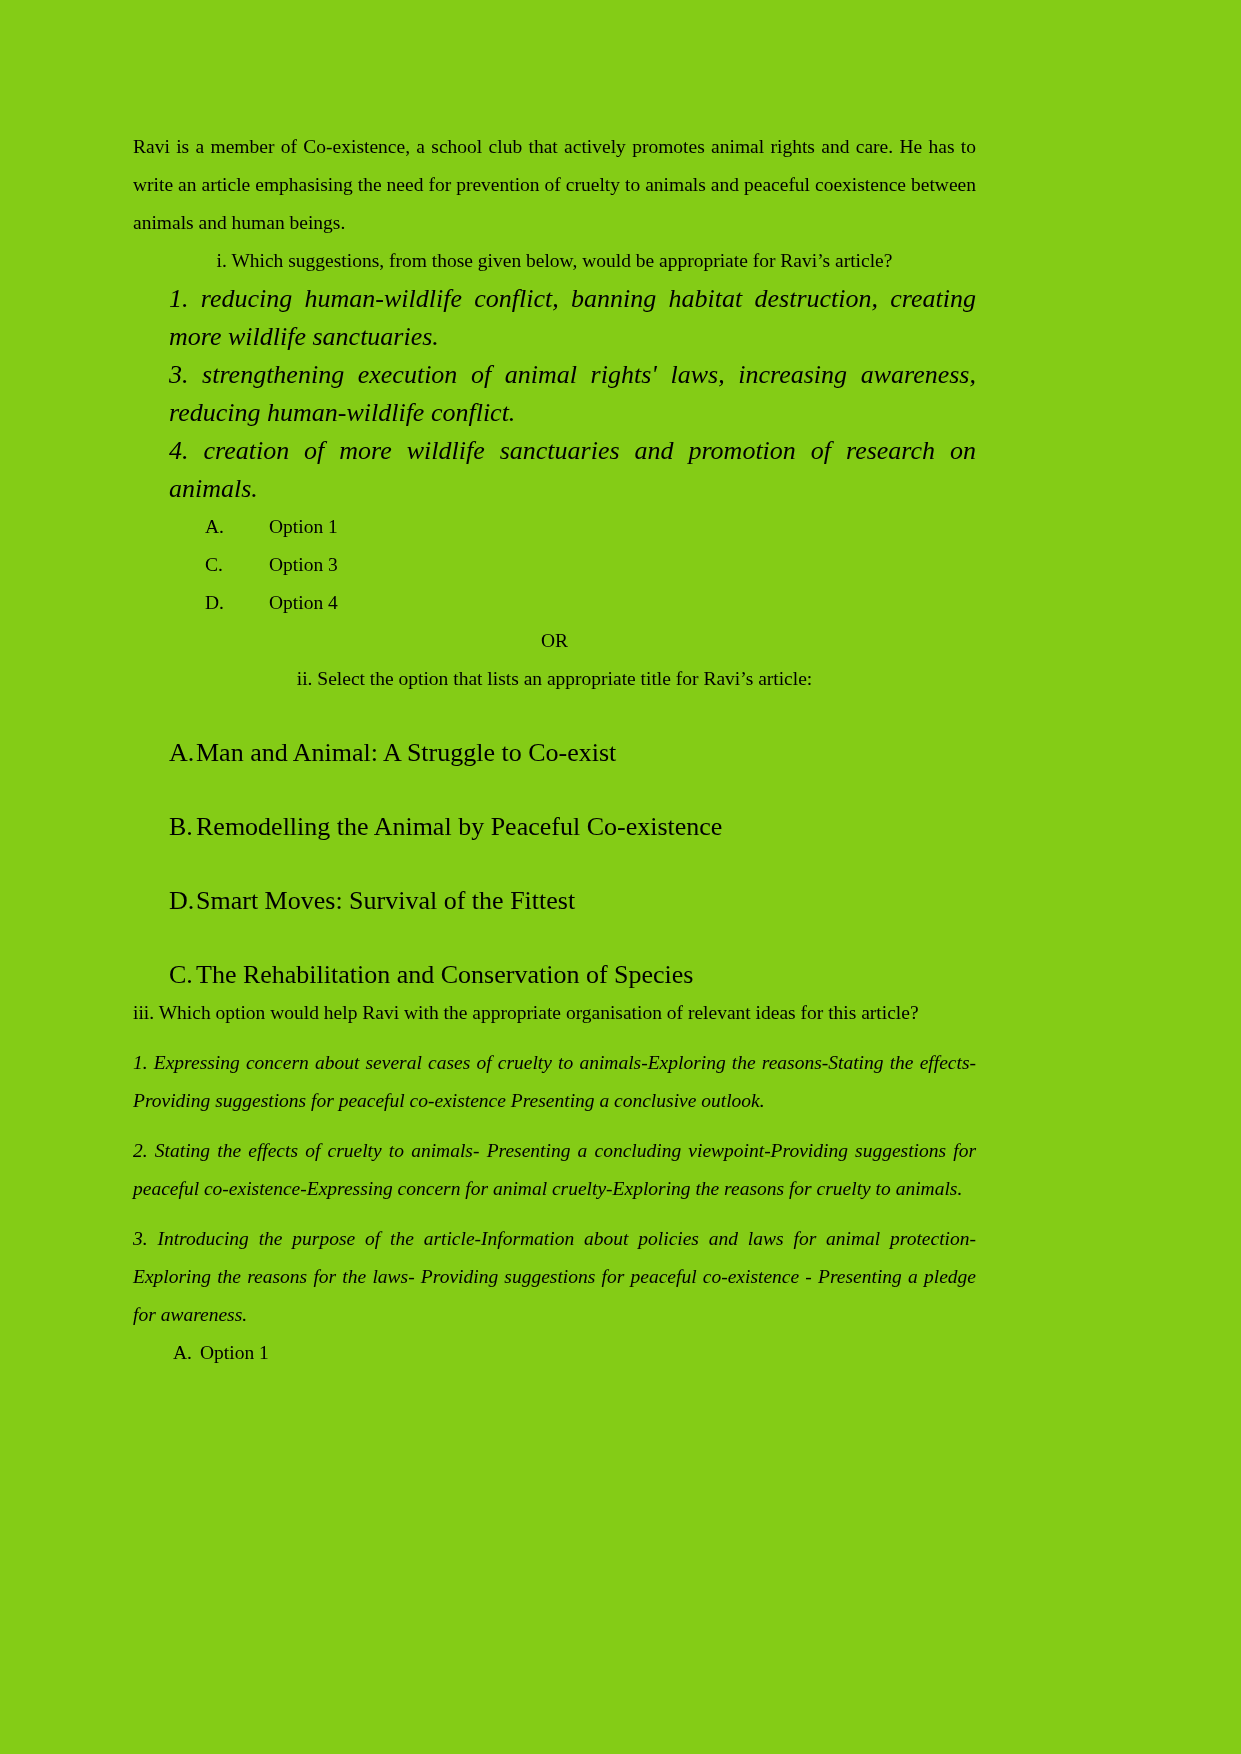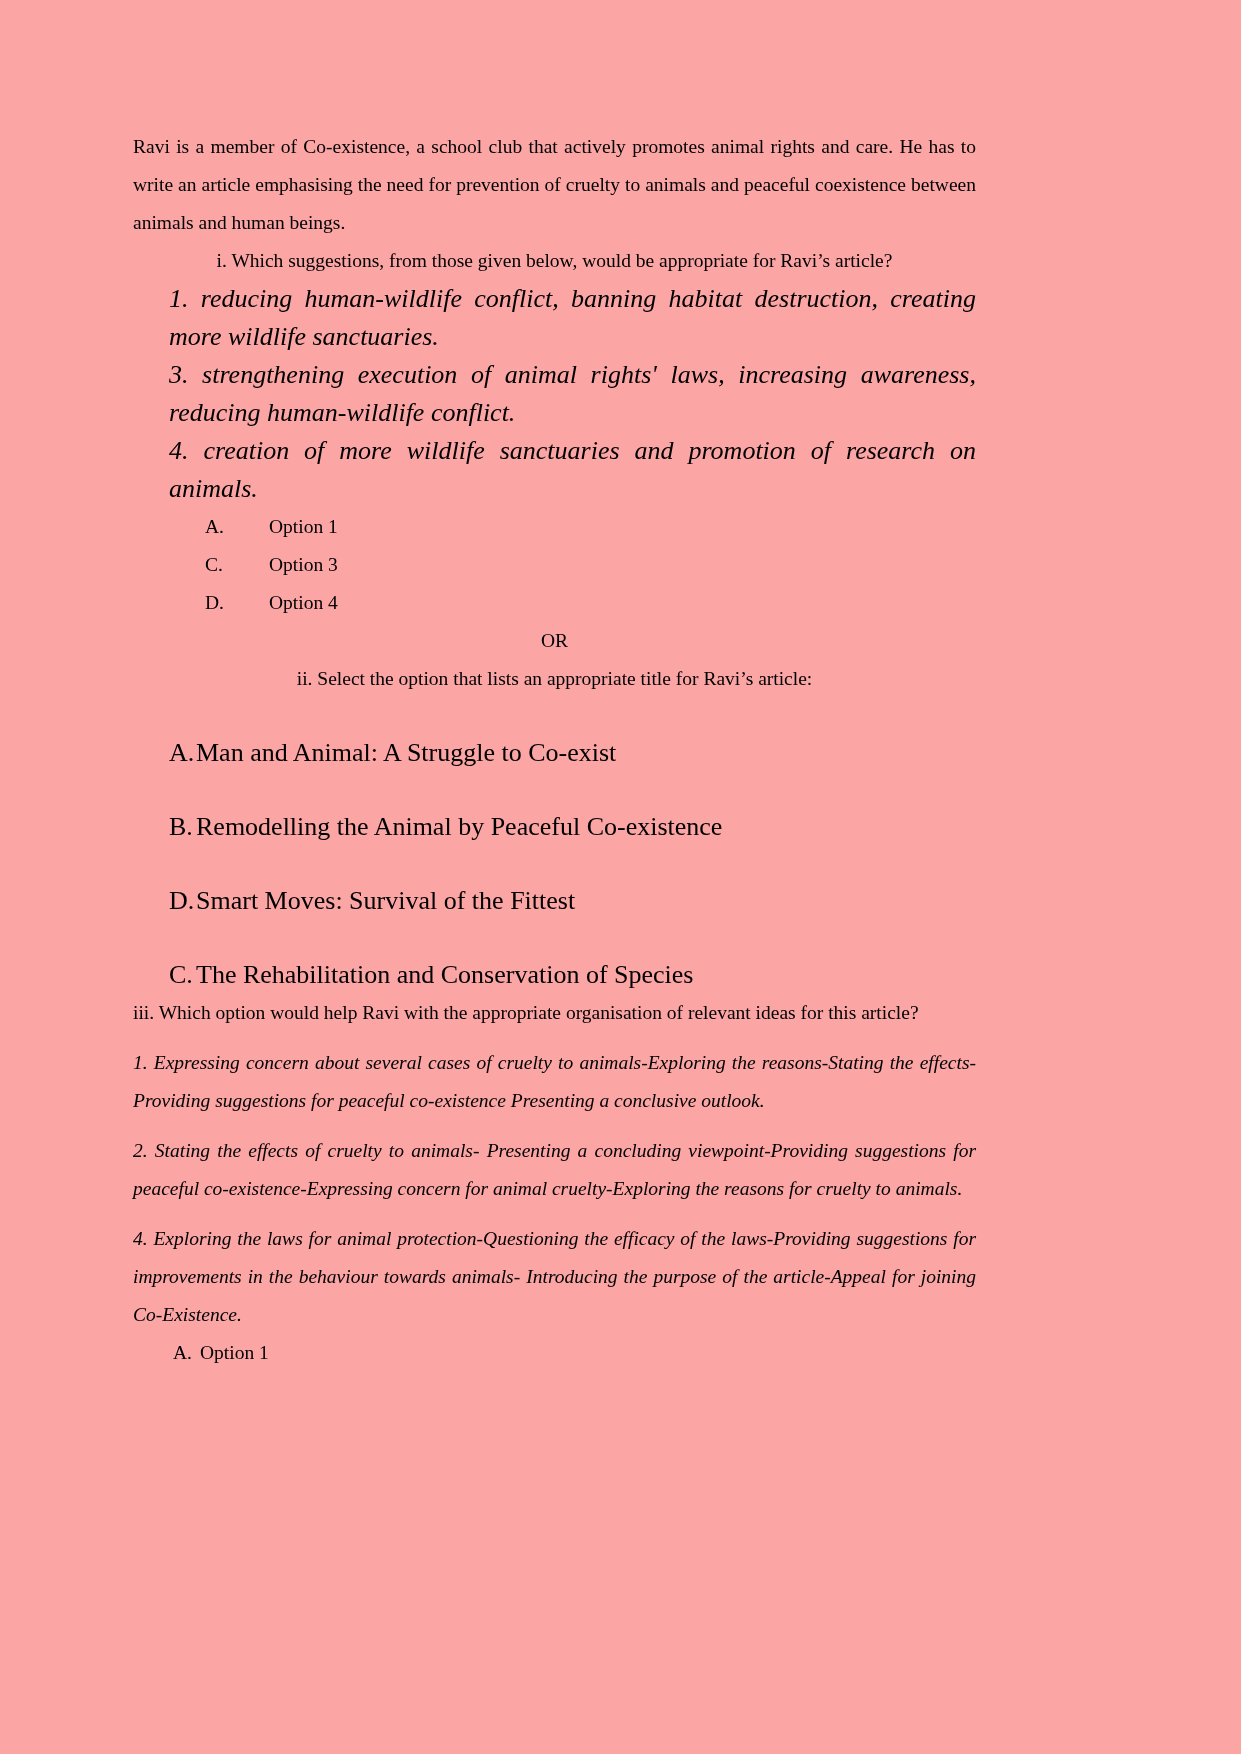--- a/index.html
+++ b/index.html
@@ -12,21 +12,21 @@
     width: 1241px;
     height: 1754px;
     font-family: "Liberation Serif", "DejaVu Serif", serif;
     color: #000000;
     -webkit-font-smoothing: antialiased;
   }
   .page {
     position: relative;
     width: 1241px;
     height: 1754px;
-    background: #fca5a5;
+    background: #84cc16;
     box-sizing: border-box;
   }
   .content {
     position: absolute;
     left: 133px;
     top: 128px;
     width: 843px;
   }
   .para {
     font-size: 19.5px;
@@ -124,18 +124,18 @@
       <li><span class="letter">A.</span><span>Man and Animal: A Struggle to Co-exist</span></li>
       <li><span class="letter">B.</span><span>Remodelling the Animal by Peaceful Co-existence</span></li>
       <li><span class="letter">D.</span><span>Smart Moves: Survival of the Fittest</span></li>
       <li><span class="letter">C.</span><span>The Rehabilitation and Conservation of Species</span></li>
     </ul>
 
     <p class="para">iii. Which option would help Ravi with the appropriate organisation of relevant ideas for this article?</p>
 
     <p class="para italic">1.  Expressing concern about several cases of cruelty to animals-Exploring the reasons-Stating the effects-Providing suggestions for peaceful co-existence Presenting a conclusive outlook.</p>
     <p class="para italic">2. Stating the effects of cruelty to animals- Presenting a concluding viewpoint-Providing suggestions for peaceful co-existence-Expressing concern for animal cruelty-Exploring the reasons for cruelty to animals.</p>
-    <p class="para italic">4. Exploring the laws for animal protection-Questioning the efficacy of the laws-Providing suggestions for improvements in the behaviour towards animals- Introducing the purpose of the article-Appeal for joining Co-Existence.</p>
+    <p class="para italic">3. Introducing the purpose of the article-Information about policies and laws for animal protection-Exploring the reasons for the laws- Providing suggestions for peaceful co-existence - Presenting a pledge for awareness.</p>
 
     <div class="opt-final"><span class="letter">A.</span><span>Option 1</span></div>
 
   </div>
 </div>
 
 </body></html>

